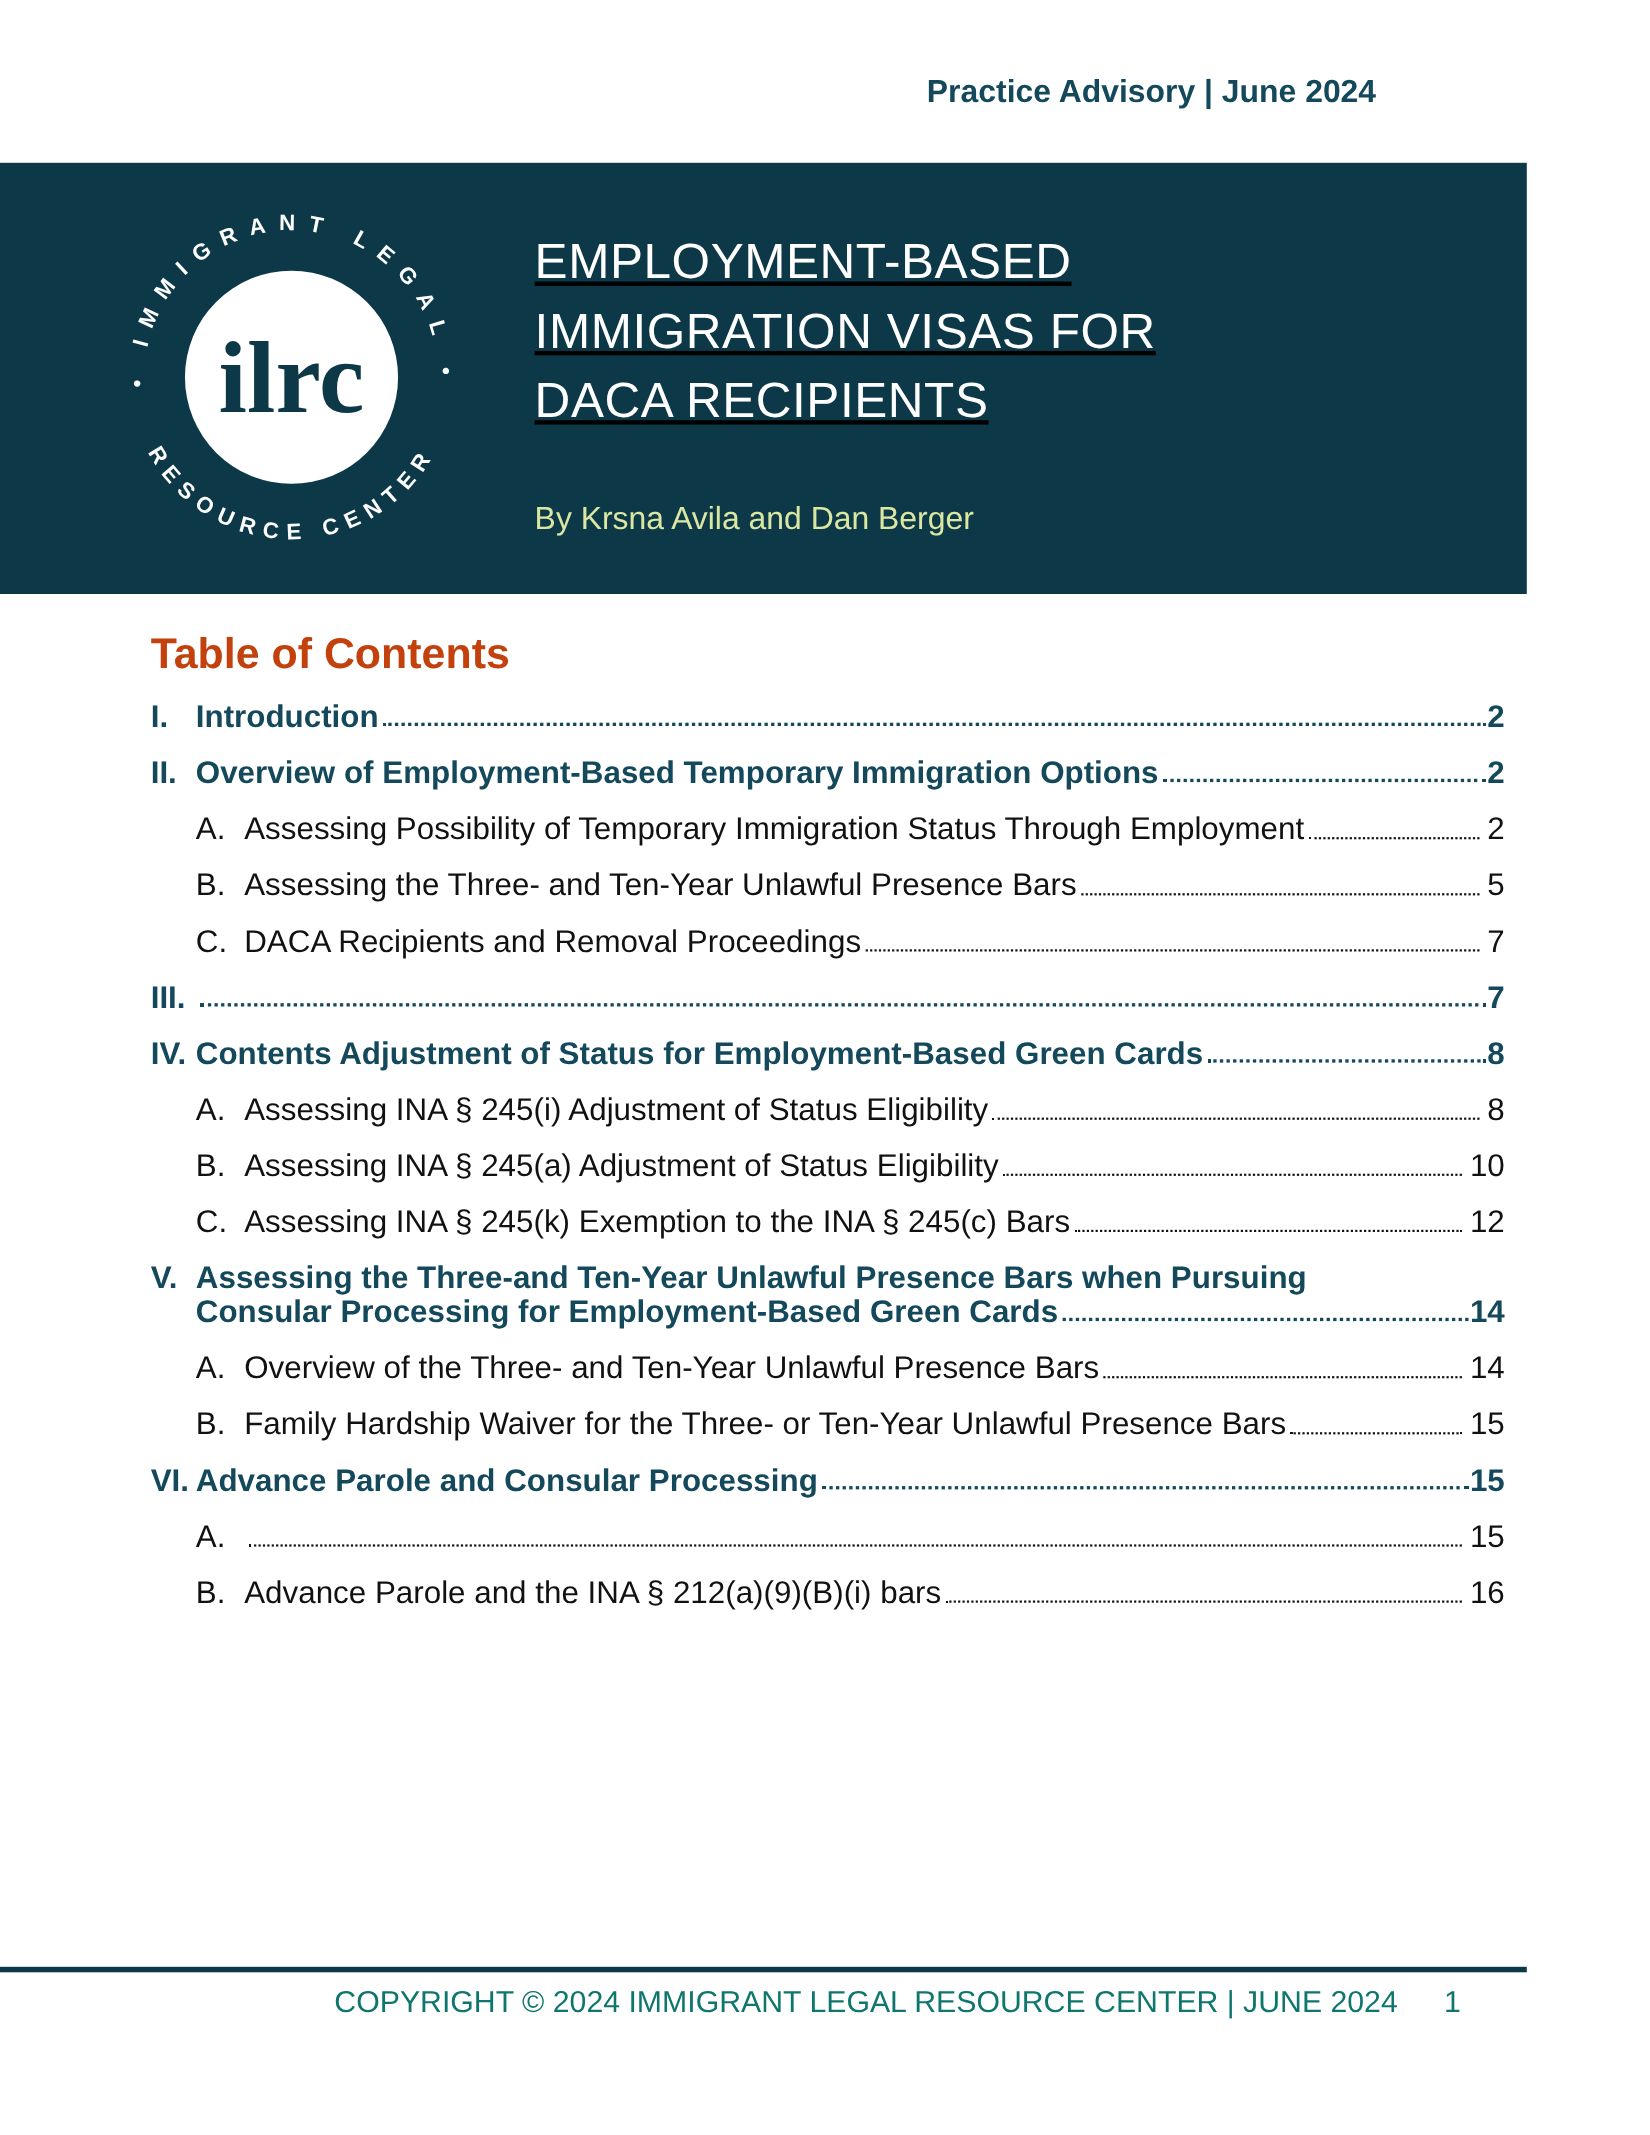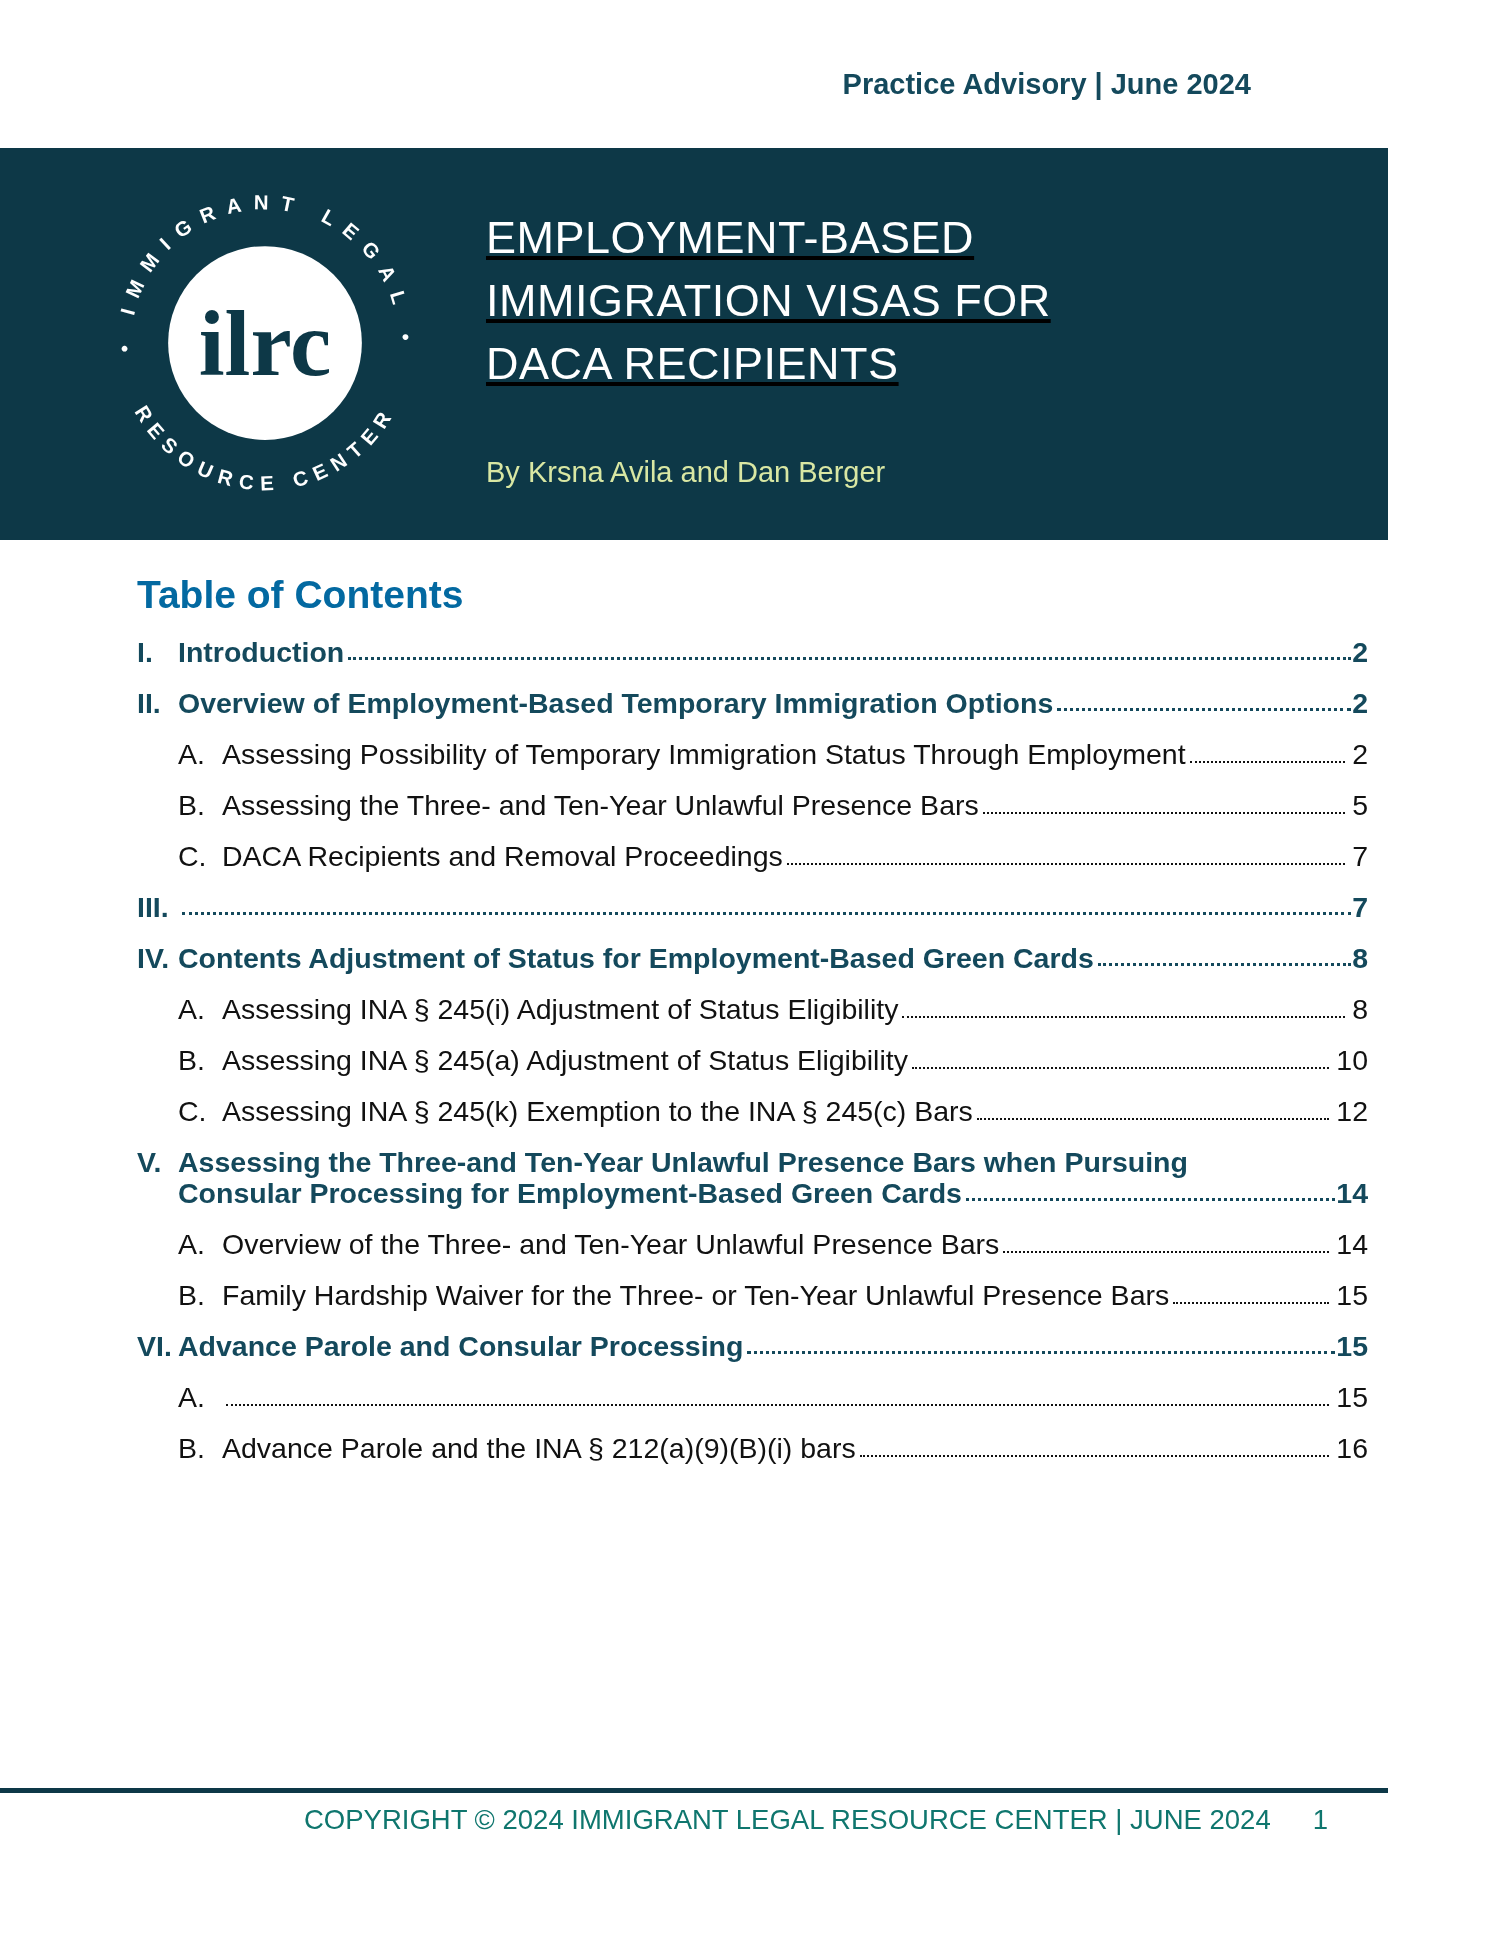--- a/index.html
+++ b/index.html
@@ -42,21 +42,21 @@
     letter-spacing:0.5px;
   }
   .byline{
     position:absolute;left:486px;top:272px;
     color:var(--byline);font-size:29px;margin-top:36px;
   }
 
   
   .toc{position:absolute;left:137px;top:573px;width:1231px;}
   .toc-heading{
-    color:#0369a1;font-size:39px;font-weight:bold;margin-bottom:20px;
+    color:#c2410c;font-size:39px;font-weight:bold;margin-bottom:20px;
   }
   .toc-entry{font-size:28.5px;line-height:31px;margin-bottom:20px;}
   .toc-entry.lvl1{color:var(--accent);font-weight:bold;margin-top:16px;}
   .toc-entry.lvl2{color:var(--ink);margin-left:41px;}
   .toc-row{display:flex;align-items:flex-end;}
   .toc-num{flex:0 0 41px;}
   .lvl2 .toc-num{flex:0 0 44px;}
   .toc-title{white-space:nowrap;}
   .toc-dots{
     flex:1 1 auto;min-width:18px;

